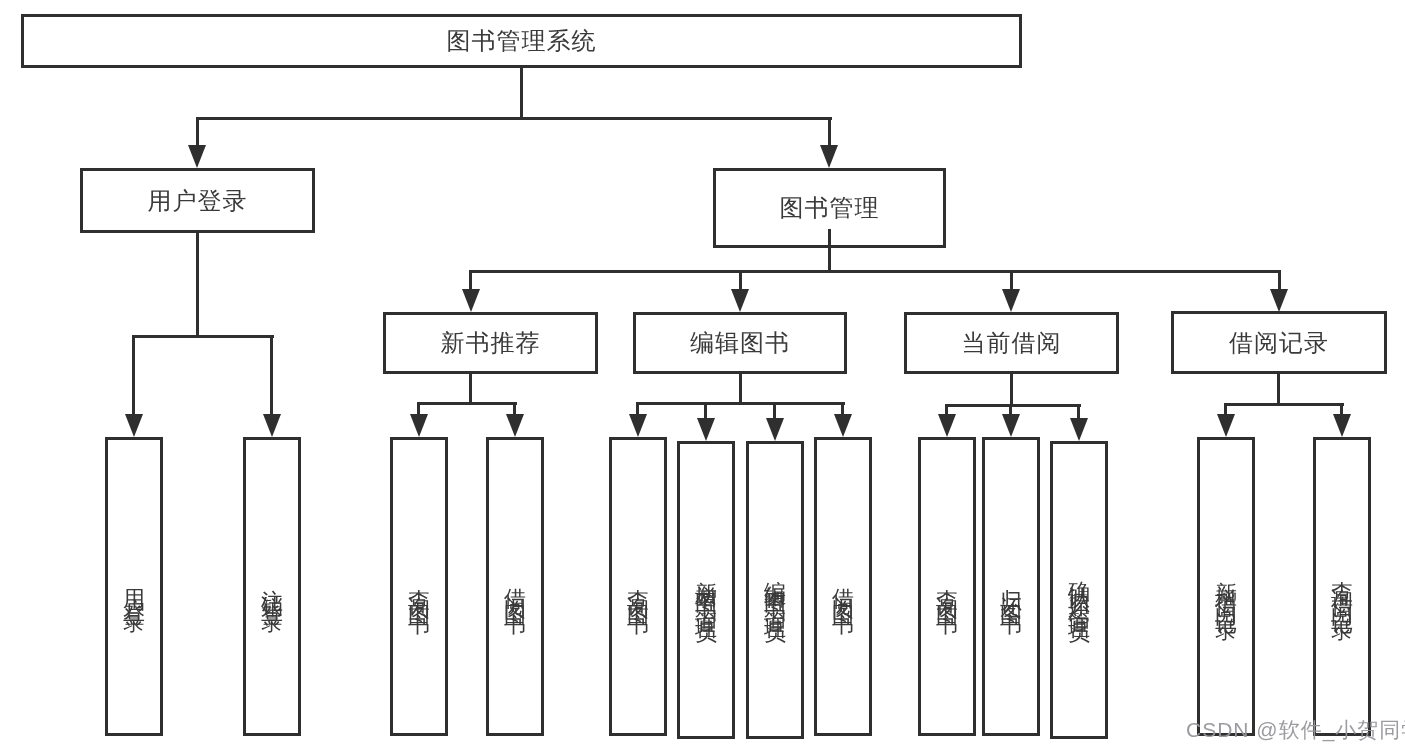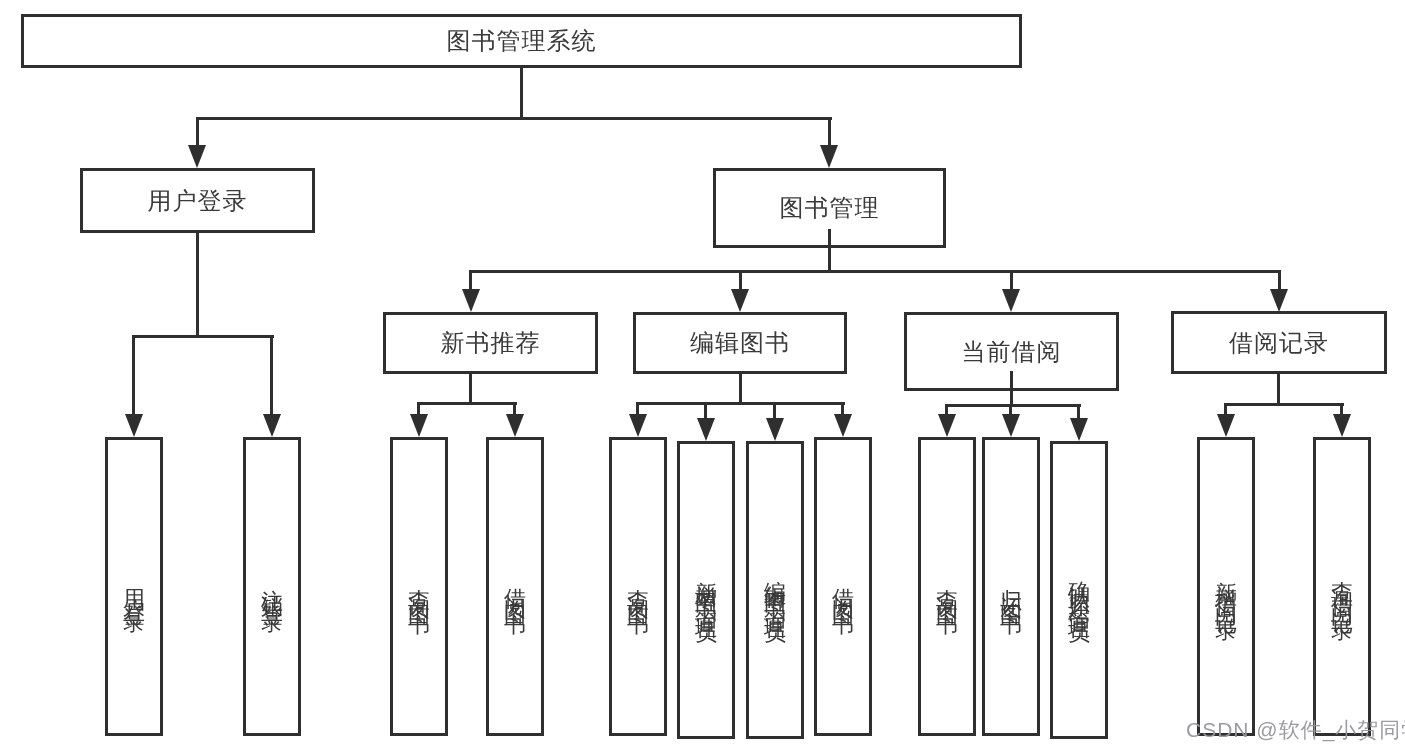--- a/index.html
+++ b/index.html
@@ -50,21 +50,21 @@
   </div>
 
   <div class="node" style="left:363px;top:312px;width:215px;height:62px;margin-left:20px;">
     <span>新书推荐</span>
   </div>
 
   <div class="node" style="left:633px;top:312px;width:214px;height:62px;">
     <span>编辑图书</span>
   </div>
 
-  <div class="node" style="left:904px;top:312px;width:215px;height:79px;">
+  <div class="node" style="left:904px;top:312px;width:215px;height:62px;">
     <span>当前借阅</span>
   </div>
 
   <div class="node" style="left:1171px;top:311px;width:216px;height:63px;">
     <span>借阅记录</span>
   </div>
 
   <div class="leaf" style="left:105px;top:437px;height:299px;">
     <span class="vtext">用户登录</span>
   </div>

